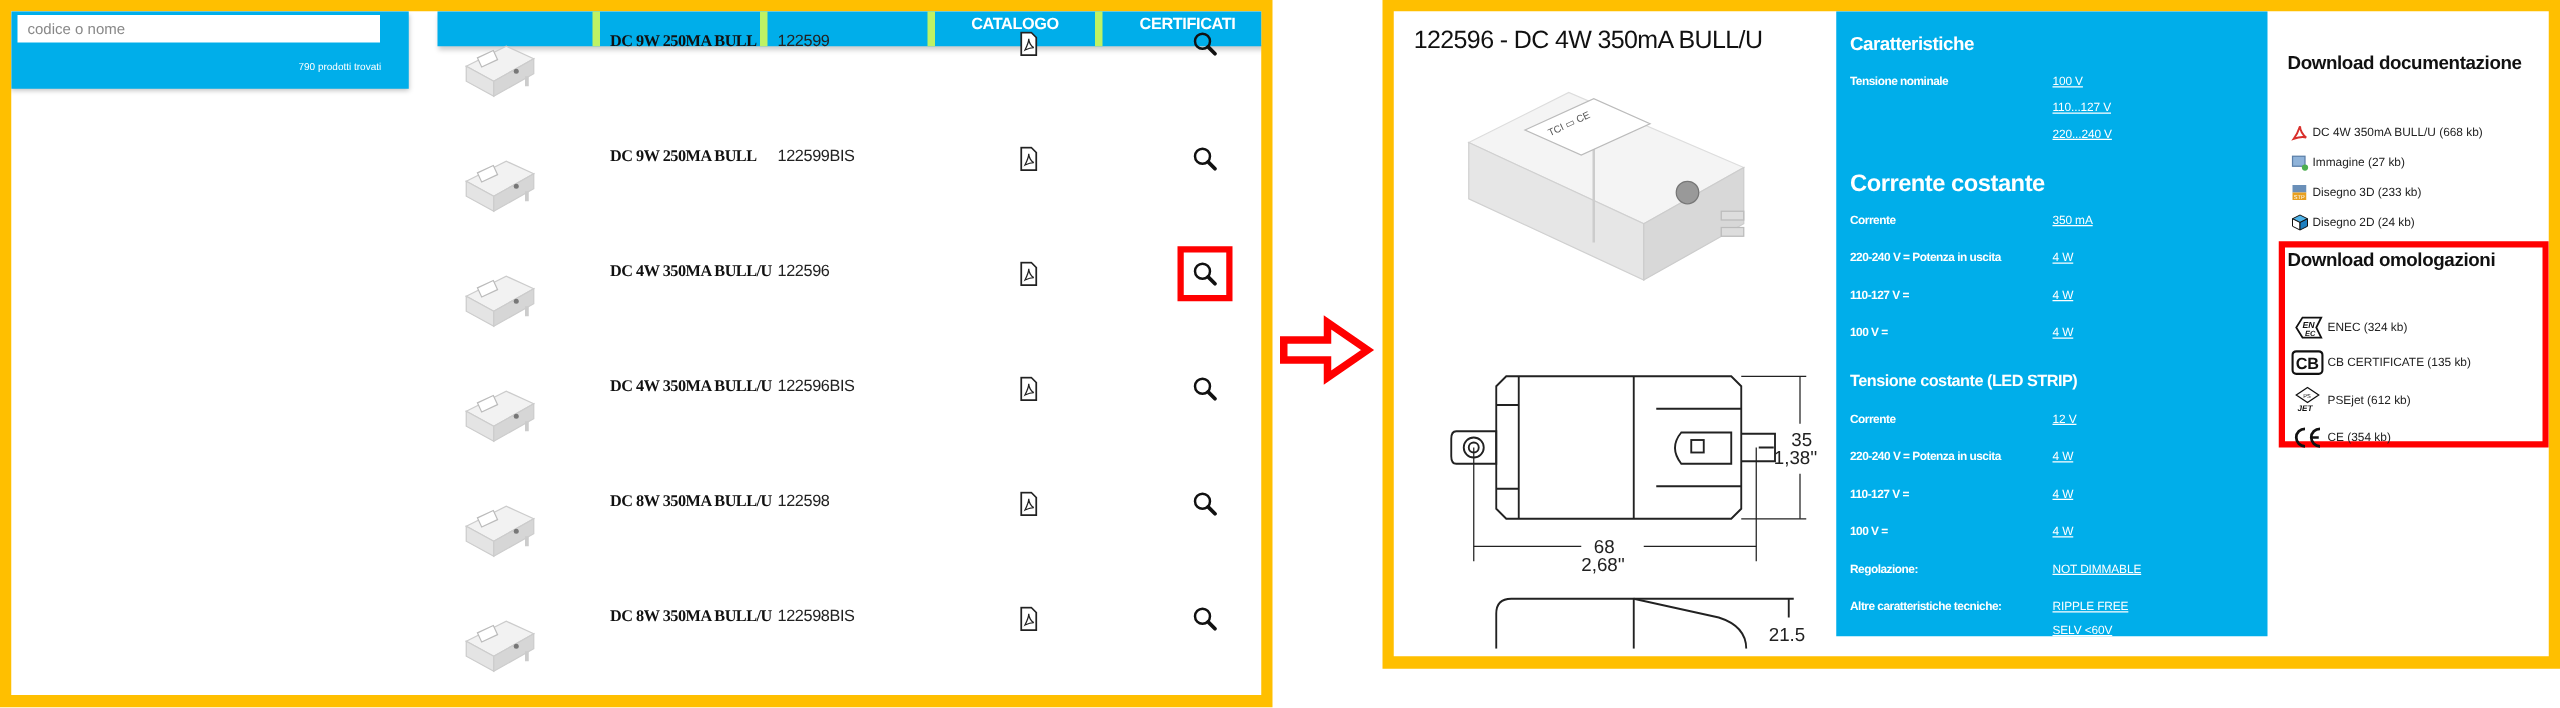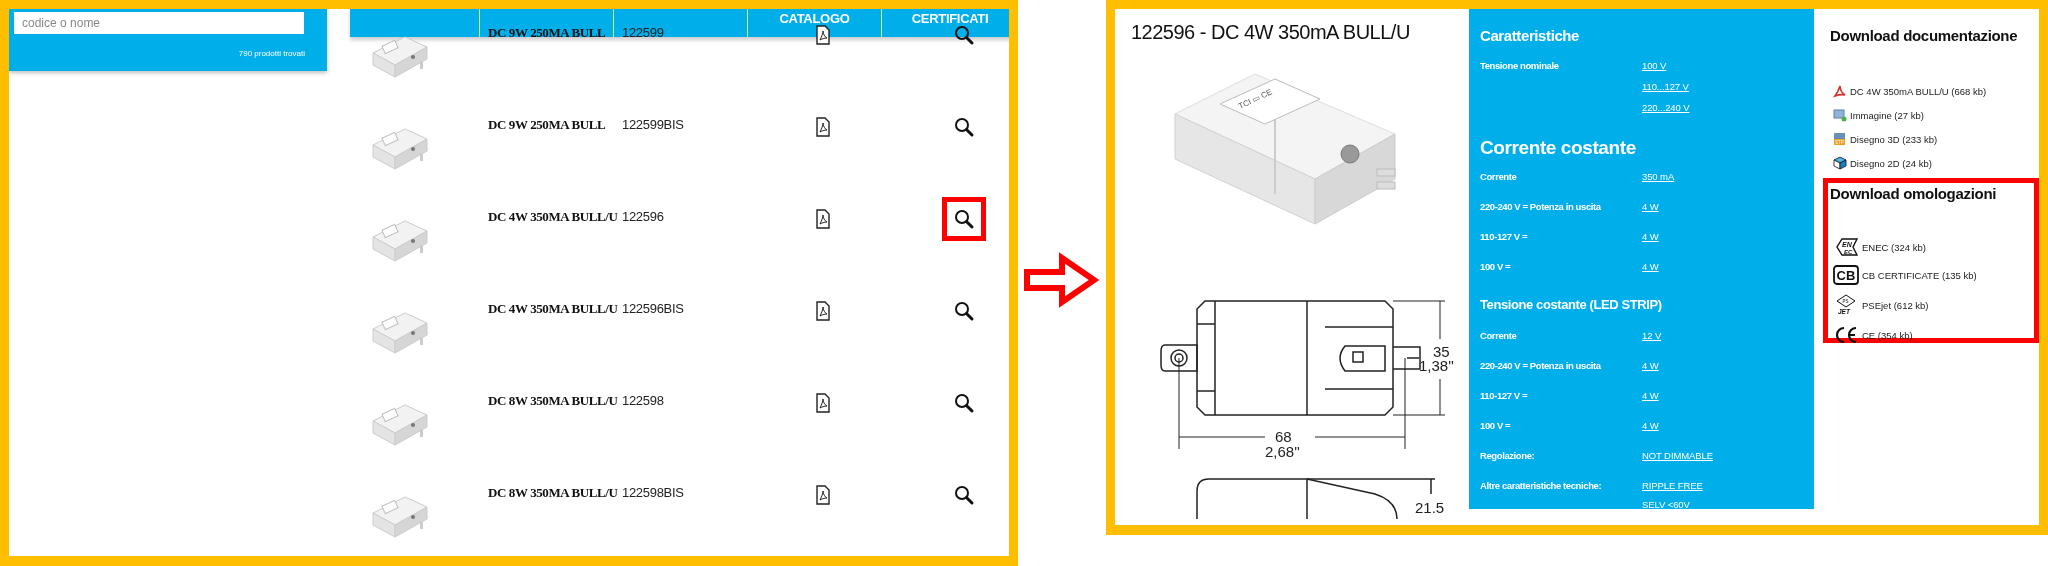--- a/index.html
+++ b/index.html
@@ -26,21 +26,21 @@
     position: absolute; right: 22px; top: 40px; font-size: 8px; color: #fff;
     font-family: "Liberation Sans", sans-serif;
   }
 
   .table-header {
     position: absolute; left: 341px; top: 0px; width: 668px; height: 28px;
     background: #00AEEA; box-shadow: 0 3px 4px rgba(0,0,0,0.2);
     display: flex;
   }
   .th {
-    height: 28px; border-right: 1px solid #bef264; color: #fff;
+    height: 28px; border-right: 6px solid #bef264; color: #fff;
     font-size: 13px; font-weight: bold; letter-spacing: -0.3px;
     text-align: center; padding-top: 2px; font-family: "Liberation Sans", sans-serif;
   }
   .th:last-child { border-right: none; }
 
   .rows { position: absolute; left: 341px; top: 28px; width: 668px; }
   .row { position: relative; height: 92px; }
   .row .thumb {
     position: absolute; left: 15px; top: 6px; width: 70px; height: 60px;
   }
@@ -82,21 +82,21 @@
   .spec-h {
     position: absolute; left: 11px; font-size: 15px; font-weight: bold; letter-spacing: -0.4px;
   }
   .spec-label {
     position: absolute; left: 11px; font-size: 9.5px; font-weight: bold; letter-spacing: -0.4px;
   }
   .spec-value {
     position: absolute; left: 173px; font-size: 9.5px; letter-spacing: -0.1px; text-decoration: underline;
   }
 
-  .downloads { position: absolute; left: 710px; top: 1px; width: 220px; height: 500px; text-align: right; }
+  .downloads { position: absolute; left: 710px; top: 16px; width: 220px; height: 500px; text-align: right; }
   .dl-title {
     position: absolute; left: 5px; font-size: 15px; font-weight: bold; letter-spacing: -0.3px;
     color: #111; font-family: "Liberation Sans", sans-serif;
   }
   .dl-item {
     position: absolute; left: 8px; height: 22px; display: flex; align-items: center;
     font-size: 9.5px; color: #222; cursor: pointer; font-family: "Liberation Sans", sans-serif; margin-top: 20px;
   }
   .dl-item svg { margin-right: 3px; flex-shrink: 0; }
   .homolog-box {

